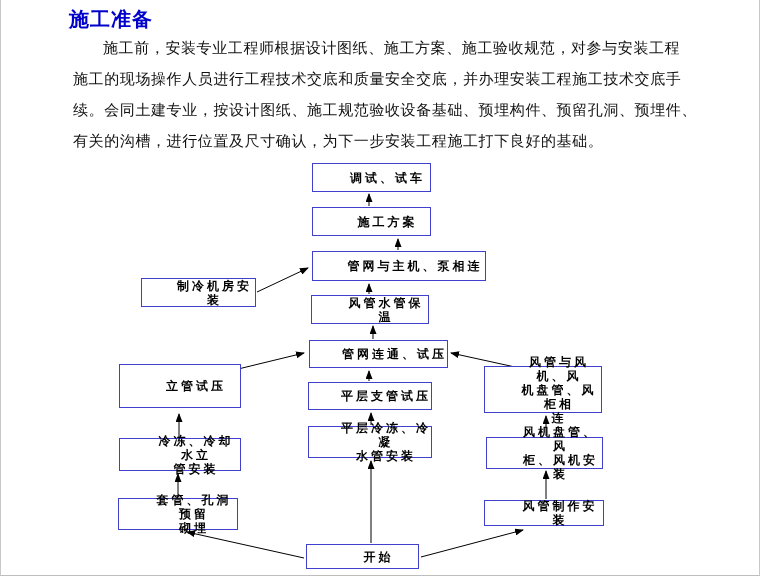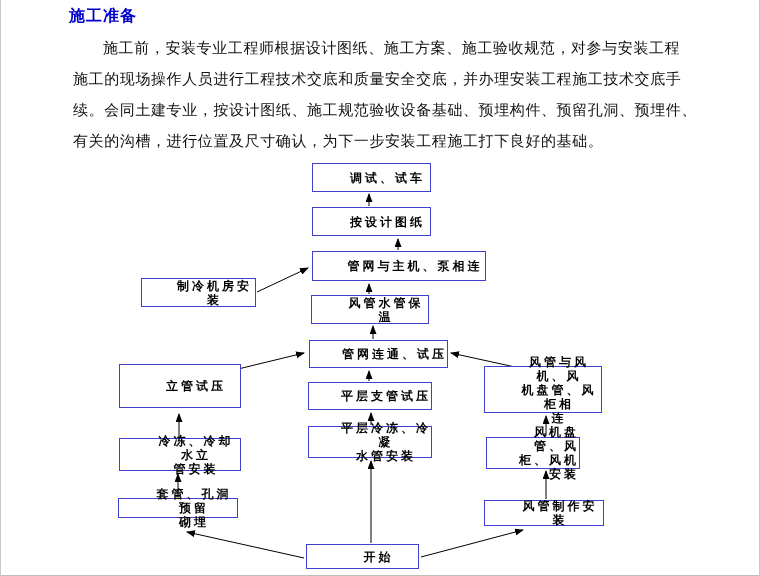--- a/index.html
+++ b/index.html
@@ -11,21 +11,21 @@
   }
   .page {
     position:absolute; inset:0;
     border-left:1px solid #c9c9c9;
     border-right:1px solid #c9c9c9;
     border-bottom:1px solid #bdbdbd;
     box-sizing:border-box;
   }
   .title {
     position:absolute; left:68px; top:6px; margin:0;
-    font-size:16px; font-weight:bold; color:#0000cc;
+    font-size:20px; font-weight:bold; color:#0000cc;
     letter-spacing:1px;
     text-align:right;
   }
   .para {
     position:absolute; left:72px; top:33px; width:630px;
     font-size:15px; color:#111111; letter-spacing:0.6px;
   }
   .pline { height:31px; line-height:31px; white-space:nowrap; }
   .indent { text-indent:30px; }
 
@@ -45,22 +45,22 @@
   .b-system_flush         { left:311px; top:207px; width:119px; height:29px; }
   .b-network_to_host      { left:311px; top:251px; width:174px; height:30px; }
   .b-chiller_room         { left:140px; top:278px; width:115px; height:29px;font-family:Liberation Serif, serif; }
   .b-insulation           { left:310px; top:295px; width:118px; height:29px; }
   .b-network_connect_test { left:308px; top:340px; width:139px; height:28px; }
   .b-riser_test           { left:118px; top:364px; width:122px; height:44px; }
   .b-branch_test          { left:307px; top:382px; width:124px; height:28px; }
   .b-duct_to_fan          { left:483px; top:366px; width:118px; height:47px; }
   .b-chilled_riser        { left:118px; top:438px; width:122px; height:33px; }
   .b-floor_pipes          { left:307px; top:426px; width:124px; height:32px; }
-  .b-fan_units            { left:485px; top:437px; width:94px; height:32px;text-align:right; }
-  .b-sleeves              { left:117px; top:498px; width:120px; height:20px; }
+  .b-fan_units            { left:485px; top:437px; width:117px; height:32px; }
+  .b-sleeves              { left:117px; top:498px; width:120px; height:32px; }
   .b-duct_fab             { left:483px; top:500px; width:120px; height:26px; }
   .b-start                { left:305px; top:544px; width:113px; height:25px; }
 </style>
 </head>
 <body>
 
 <div class="page">
 
   <h1 class="title">施工准备</h1>
 
@@ -96,21 +96,21 @@
         <line x1="303" y1="558" x2="186" y2="532" marker-end="url(#ah)"></line>
         <line x1="370" y1="543" x2="370" y2="461" marker-end="url(#ah)"></line>
         <line x1="420" y1="557" x2="522" y2="530" marker-end="url(#ah)"></line>
       </g>
     </svg>
 
     <div class="fbox b-commissioning">
       <span>调试、试车</span>
     </div>
     <div class="fbox b-system_flush">
-      <span>按设计图纸</span>
+      <span>施工方案</span>
     </div>
     <div class="fbox b-network_to_host">
       <span>管网与主机、泵相连</span>
     </div>
     <div class="fbox b-chiller_room">
       <span>制冷机房安装</span>
     </div>
     <div class="fbox b-insulation">
       <span>风管水管保温</span>
     </div>

